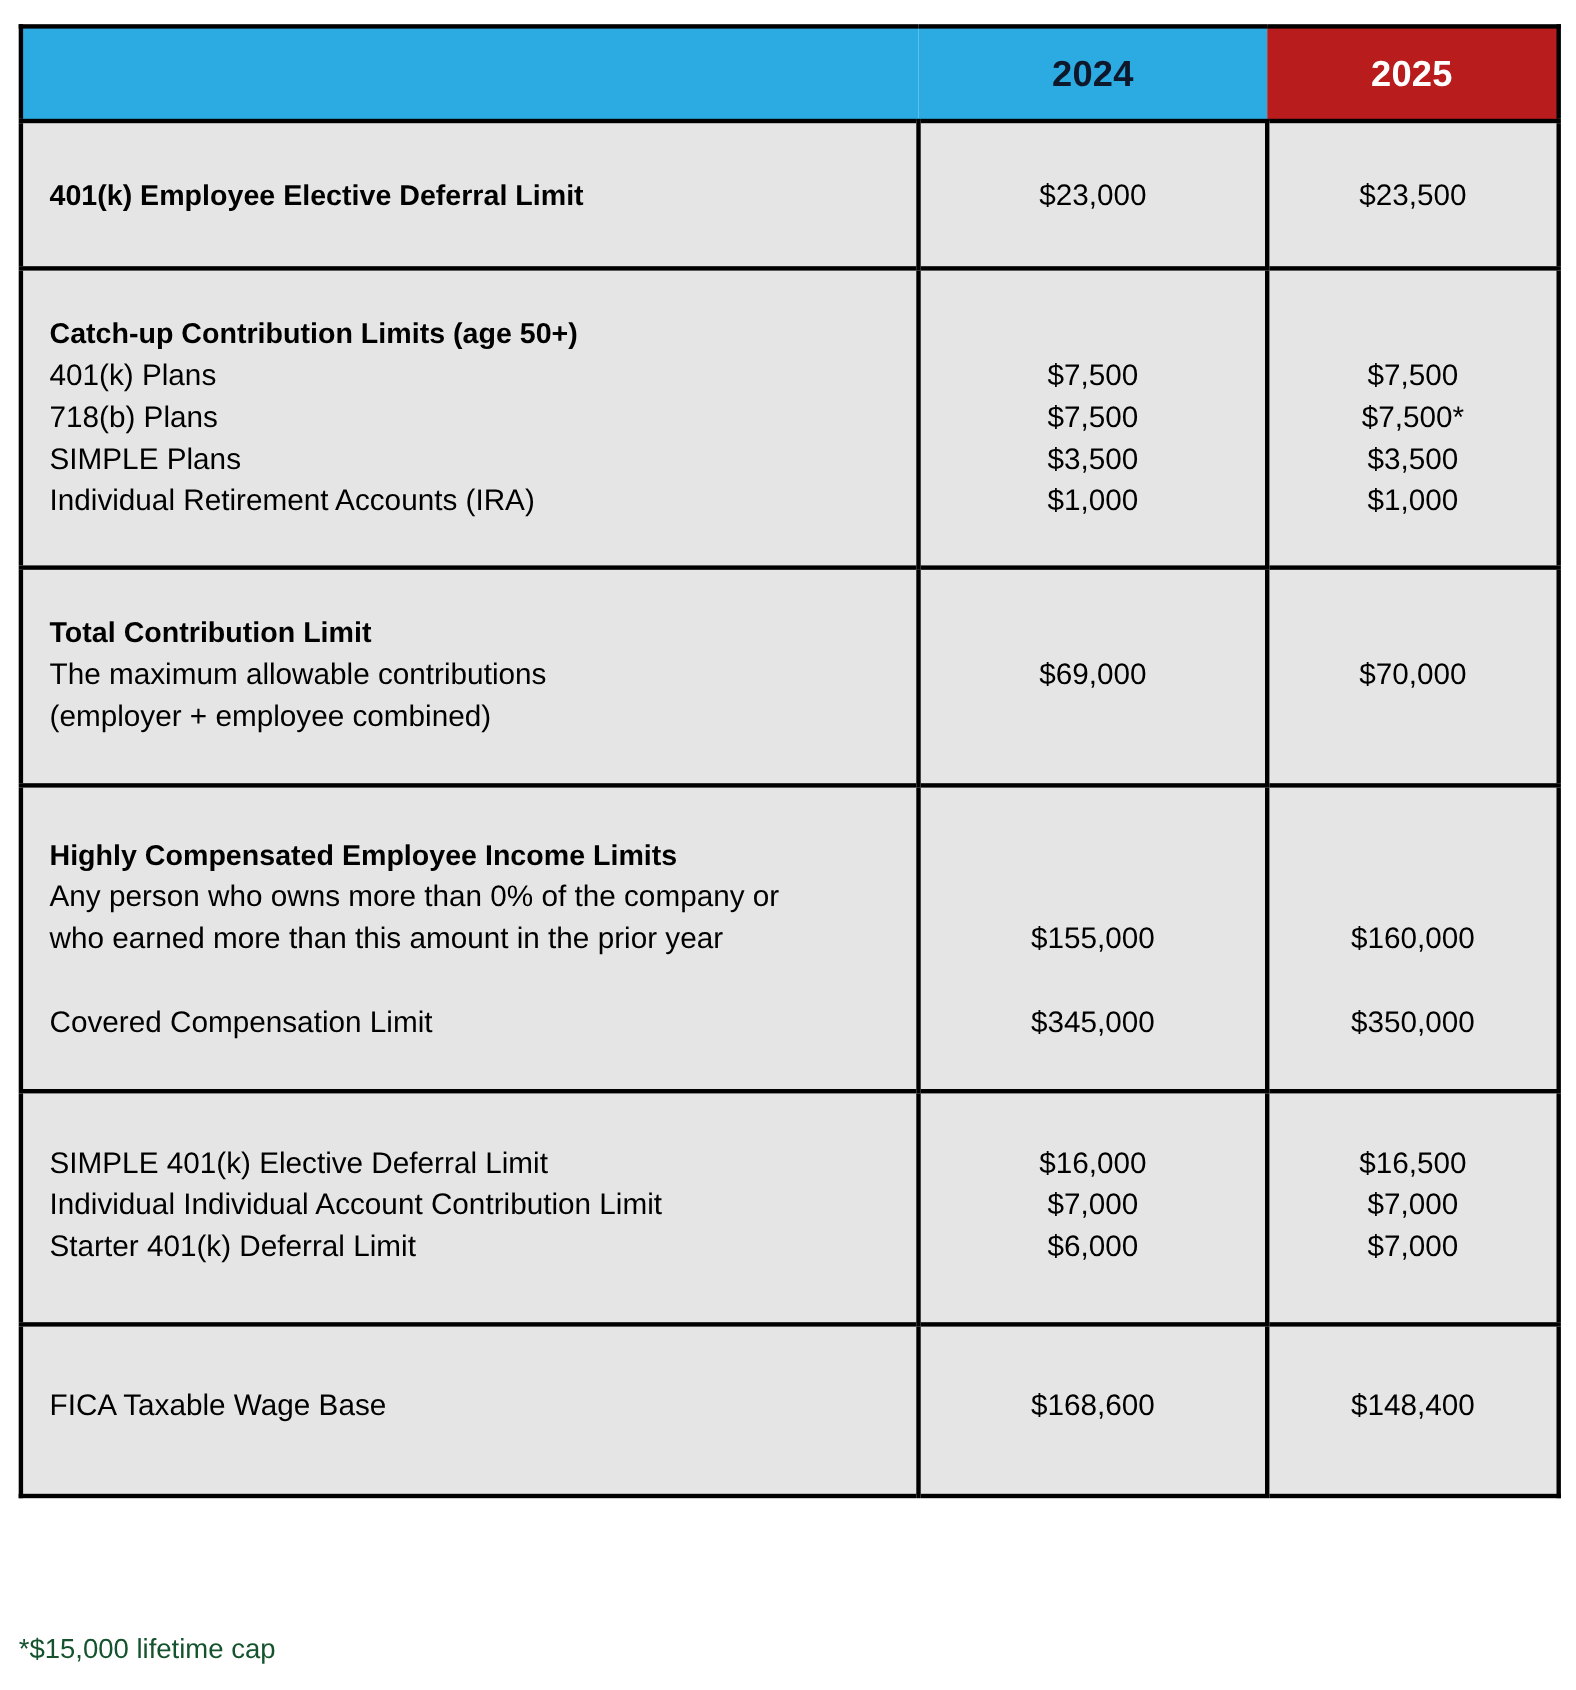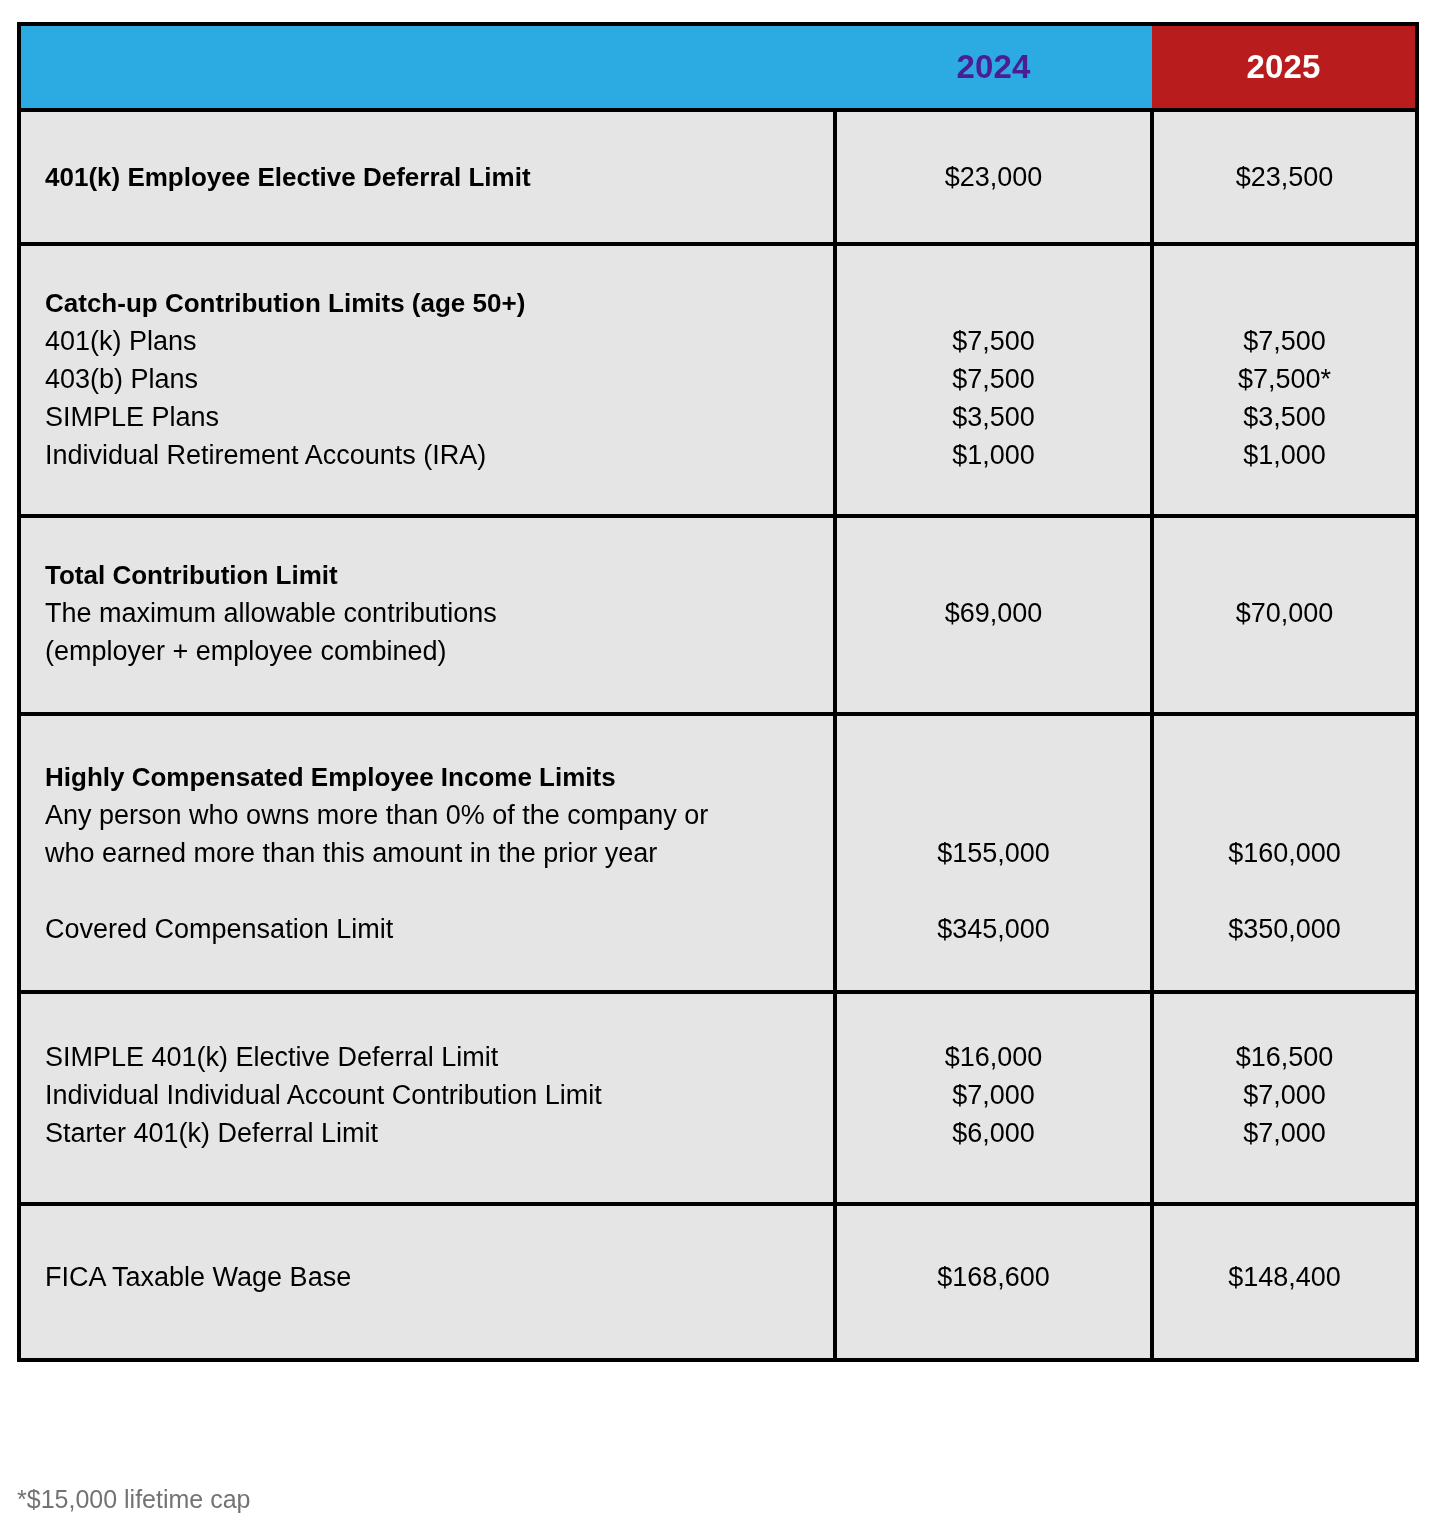--- a/index.html
+++ b/index.html
@@ -103,60 +103,60 @@
   .r6 .val   { padding-top: 44px; padding-bottom: 50px; }
   .r7 .label { padding-top: 52px; padding-bottom: 62px; }
   .r7 .val   { padding-top: 52px; padding-bottom: 62px; }
 
   .footnote {
     position: absolute;
     left: 17px;
     top: 1484px;
     font-size: 25px;
     line-height: 30px;
-    color: #737373;
+    color: #14532d;
     white-space: pre;
   }
 </style>
 </head>
 <body style="background: rgb(255, 255, 255);">
 
 <div class="page">
 
   <div class="table-wrap">
     <table class="limits">
       <colgroup>
         <col class="c-label">
         <col class="c-y1">
         <col class="c-y2">
       </colgroup>
       <thead>
         <tr>
           <th class="h-label" style="background: rgb(43, 171, 226); color: rgb(255, 255, 255);"></th>
-          <th style="background: rgb(43, 171, 226); color: #4c1d95;">2024</th>
+          <th style="background: rgb(43, 171, 226); color: #0f172a;">2024</th>
           <th style="background: #b91c1c; color: rgb(255, 255, 255);">2025</th>
         </tr>
       </thead>
       <tbody id="table-body">
           <tr class="r1">
             <td class="label">
               <div class="line bold">401(k) Employee Elective Deferral Limit</div>
             </td>
             <td class="val">
               <div class="line">$23,000</div>
             </td>
             <td class="val">
               <div class="line">$23,500</div>
             </td>
           </tr>
           <tr class="r2">
             <td class="label">
               <div class="line bold">Catch-up Contribution Limits (age 50+)</div>
               <div class="line">401(k) Plans</div>
-              <div class="line">403(b) Plans</div>
+              <div class="line">718(b) Plans</div>
               <div class="line">SIMPLE Plans</div>
               <div class="line">Individual Retirement Accounts (IRA)</div>
             </td>
             <td class="val">
               <div class="line">$7,500</div>
               <div class="line">$7,500</div>
               <div class="line">$3,500</div>
               <div class="line">$1,000</div>
             </td>
             <td class="val">

